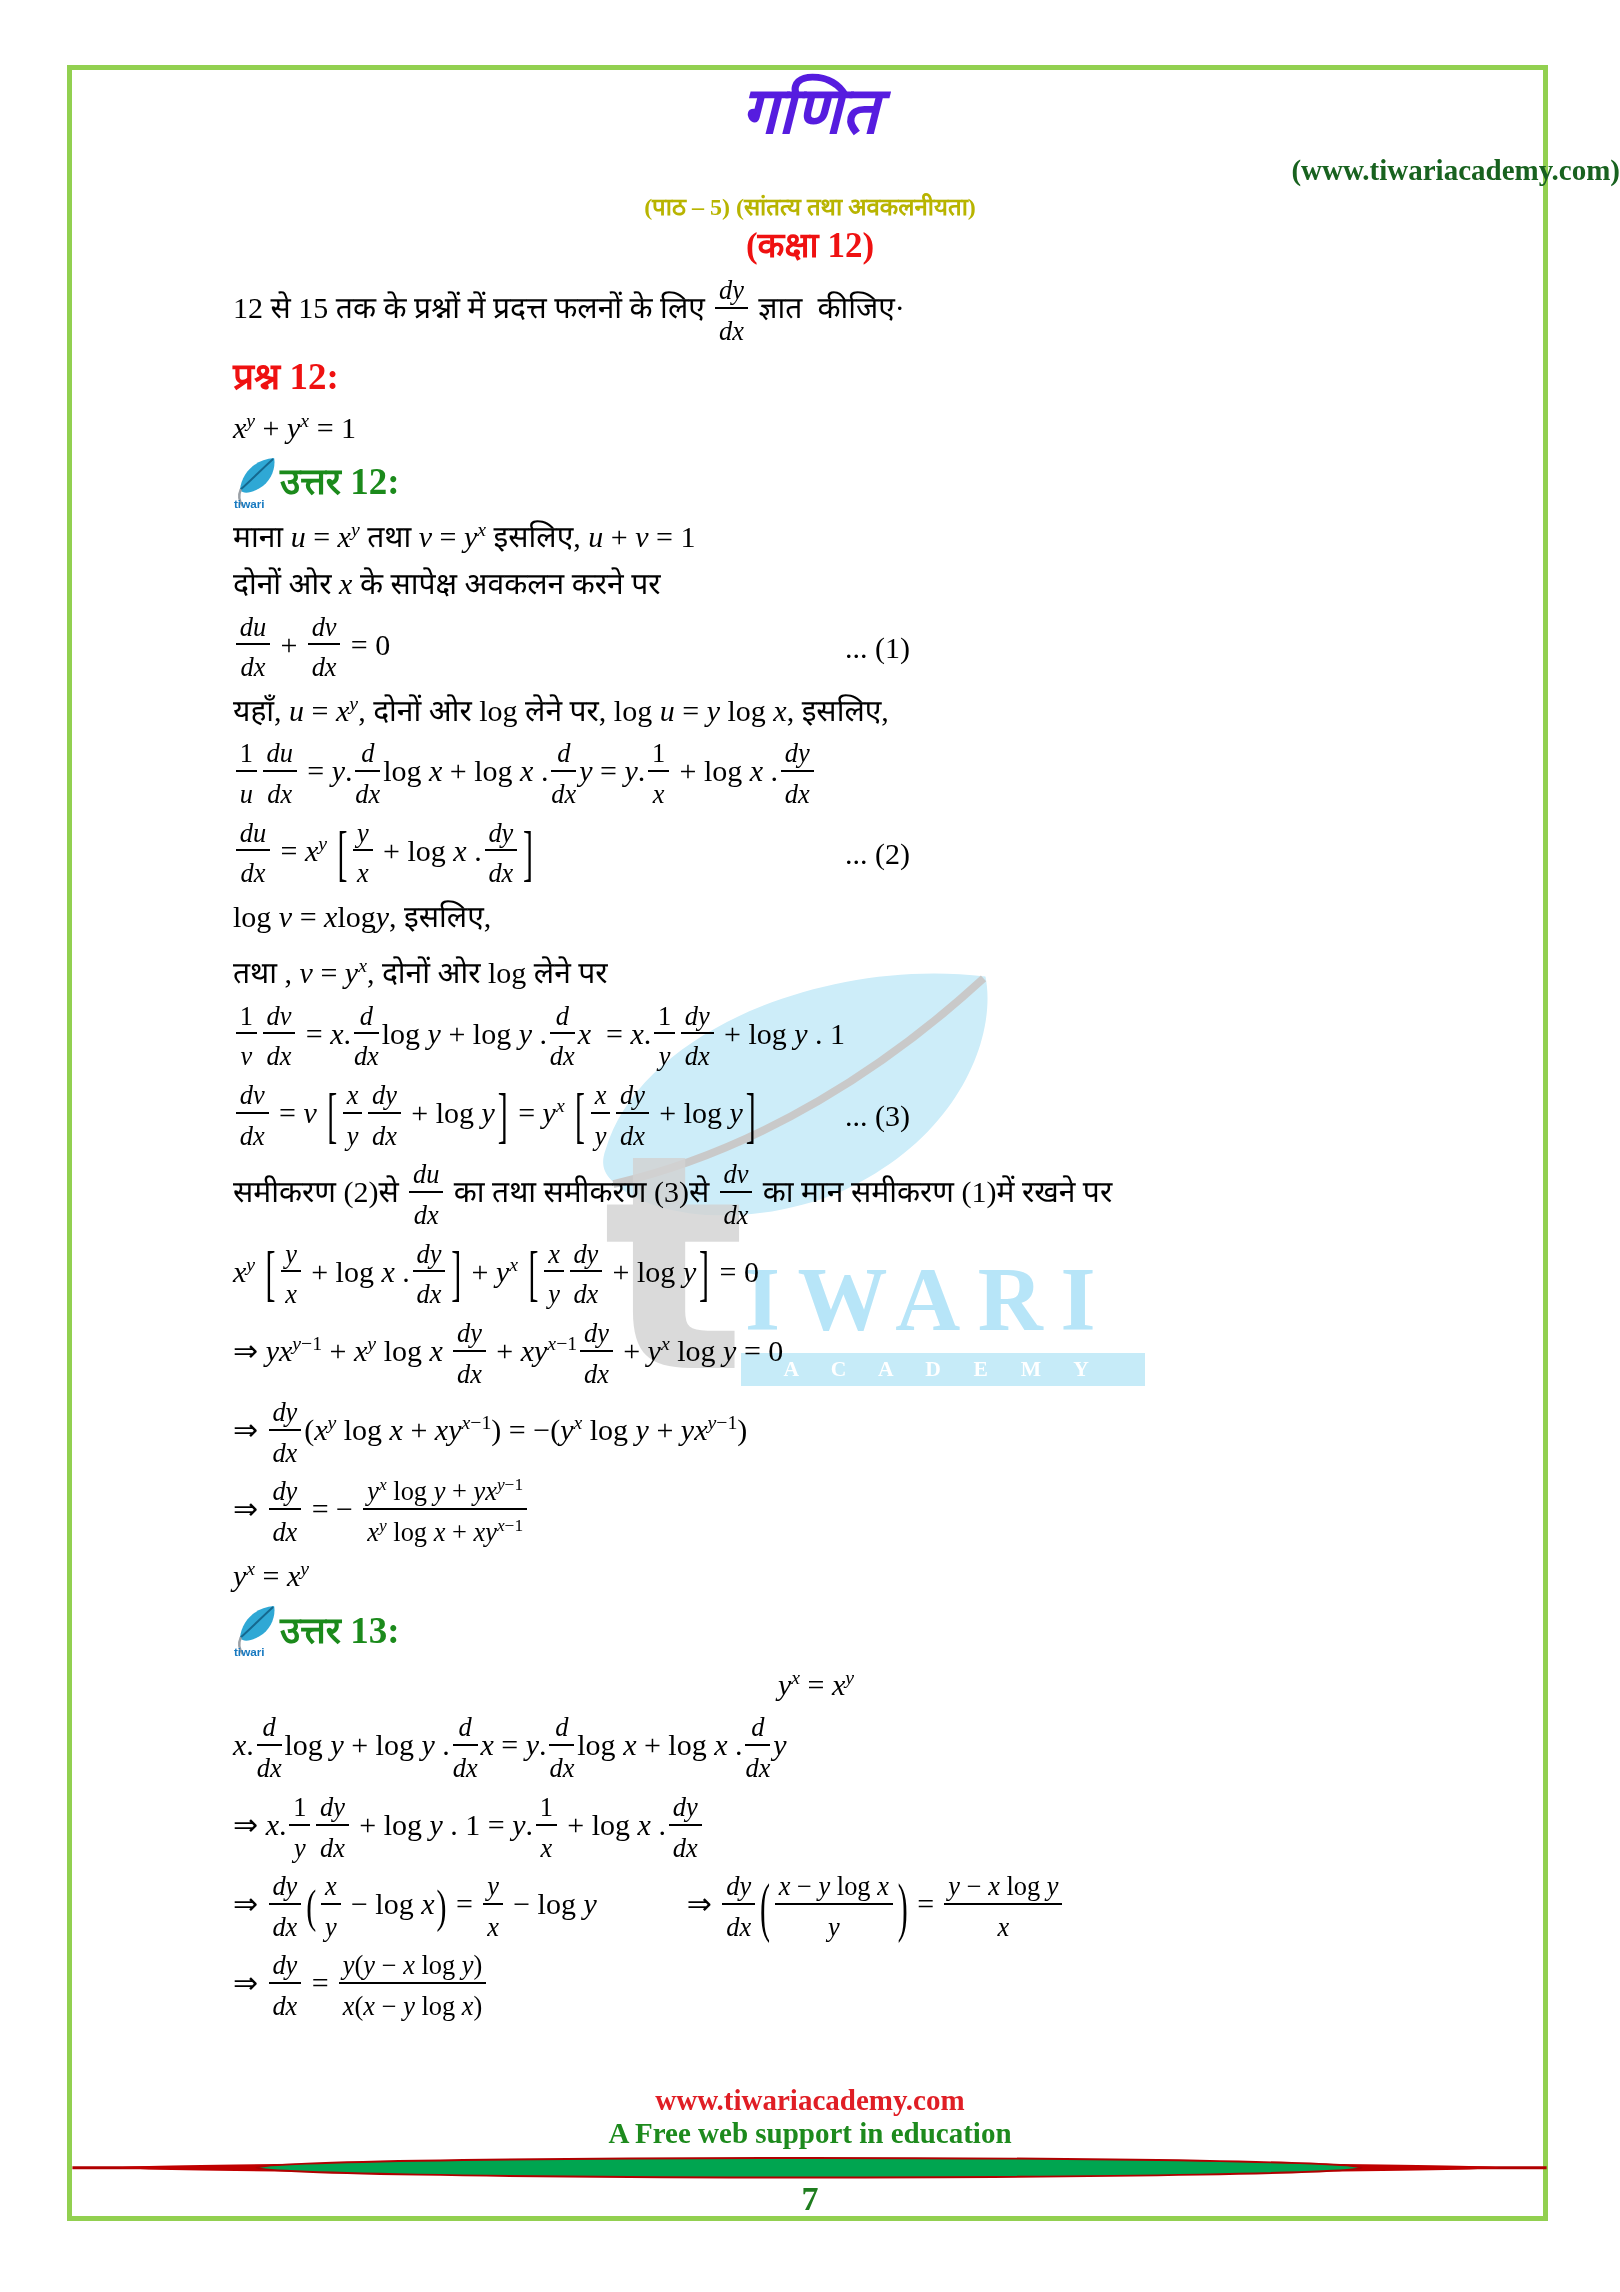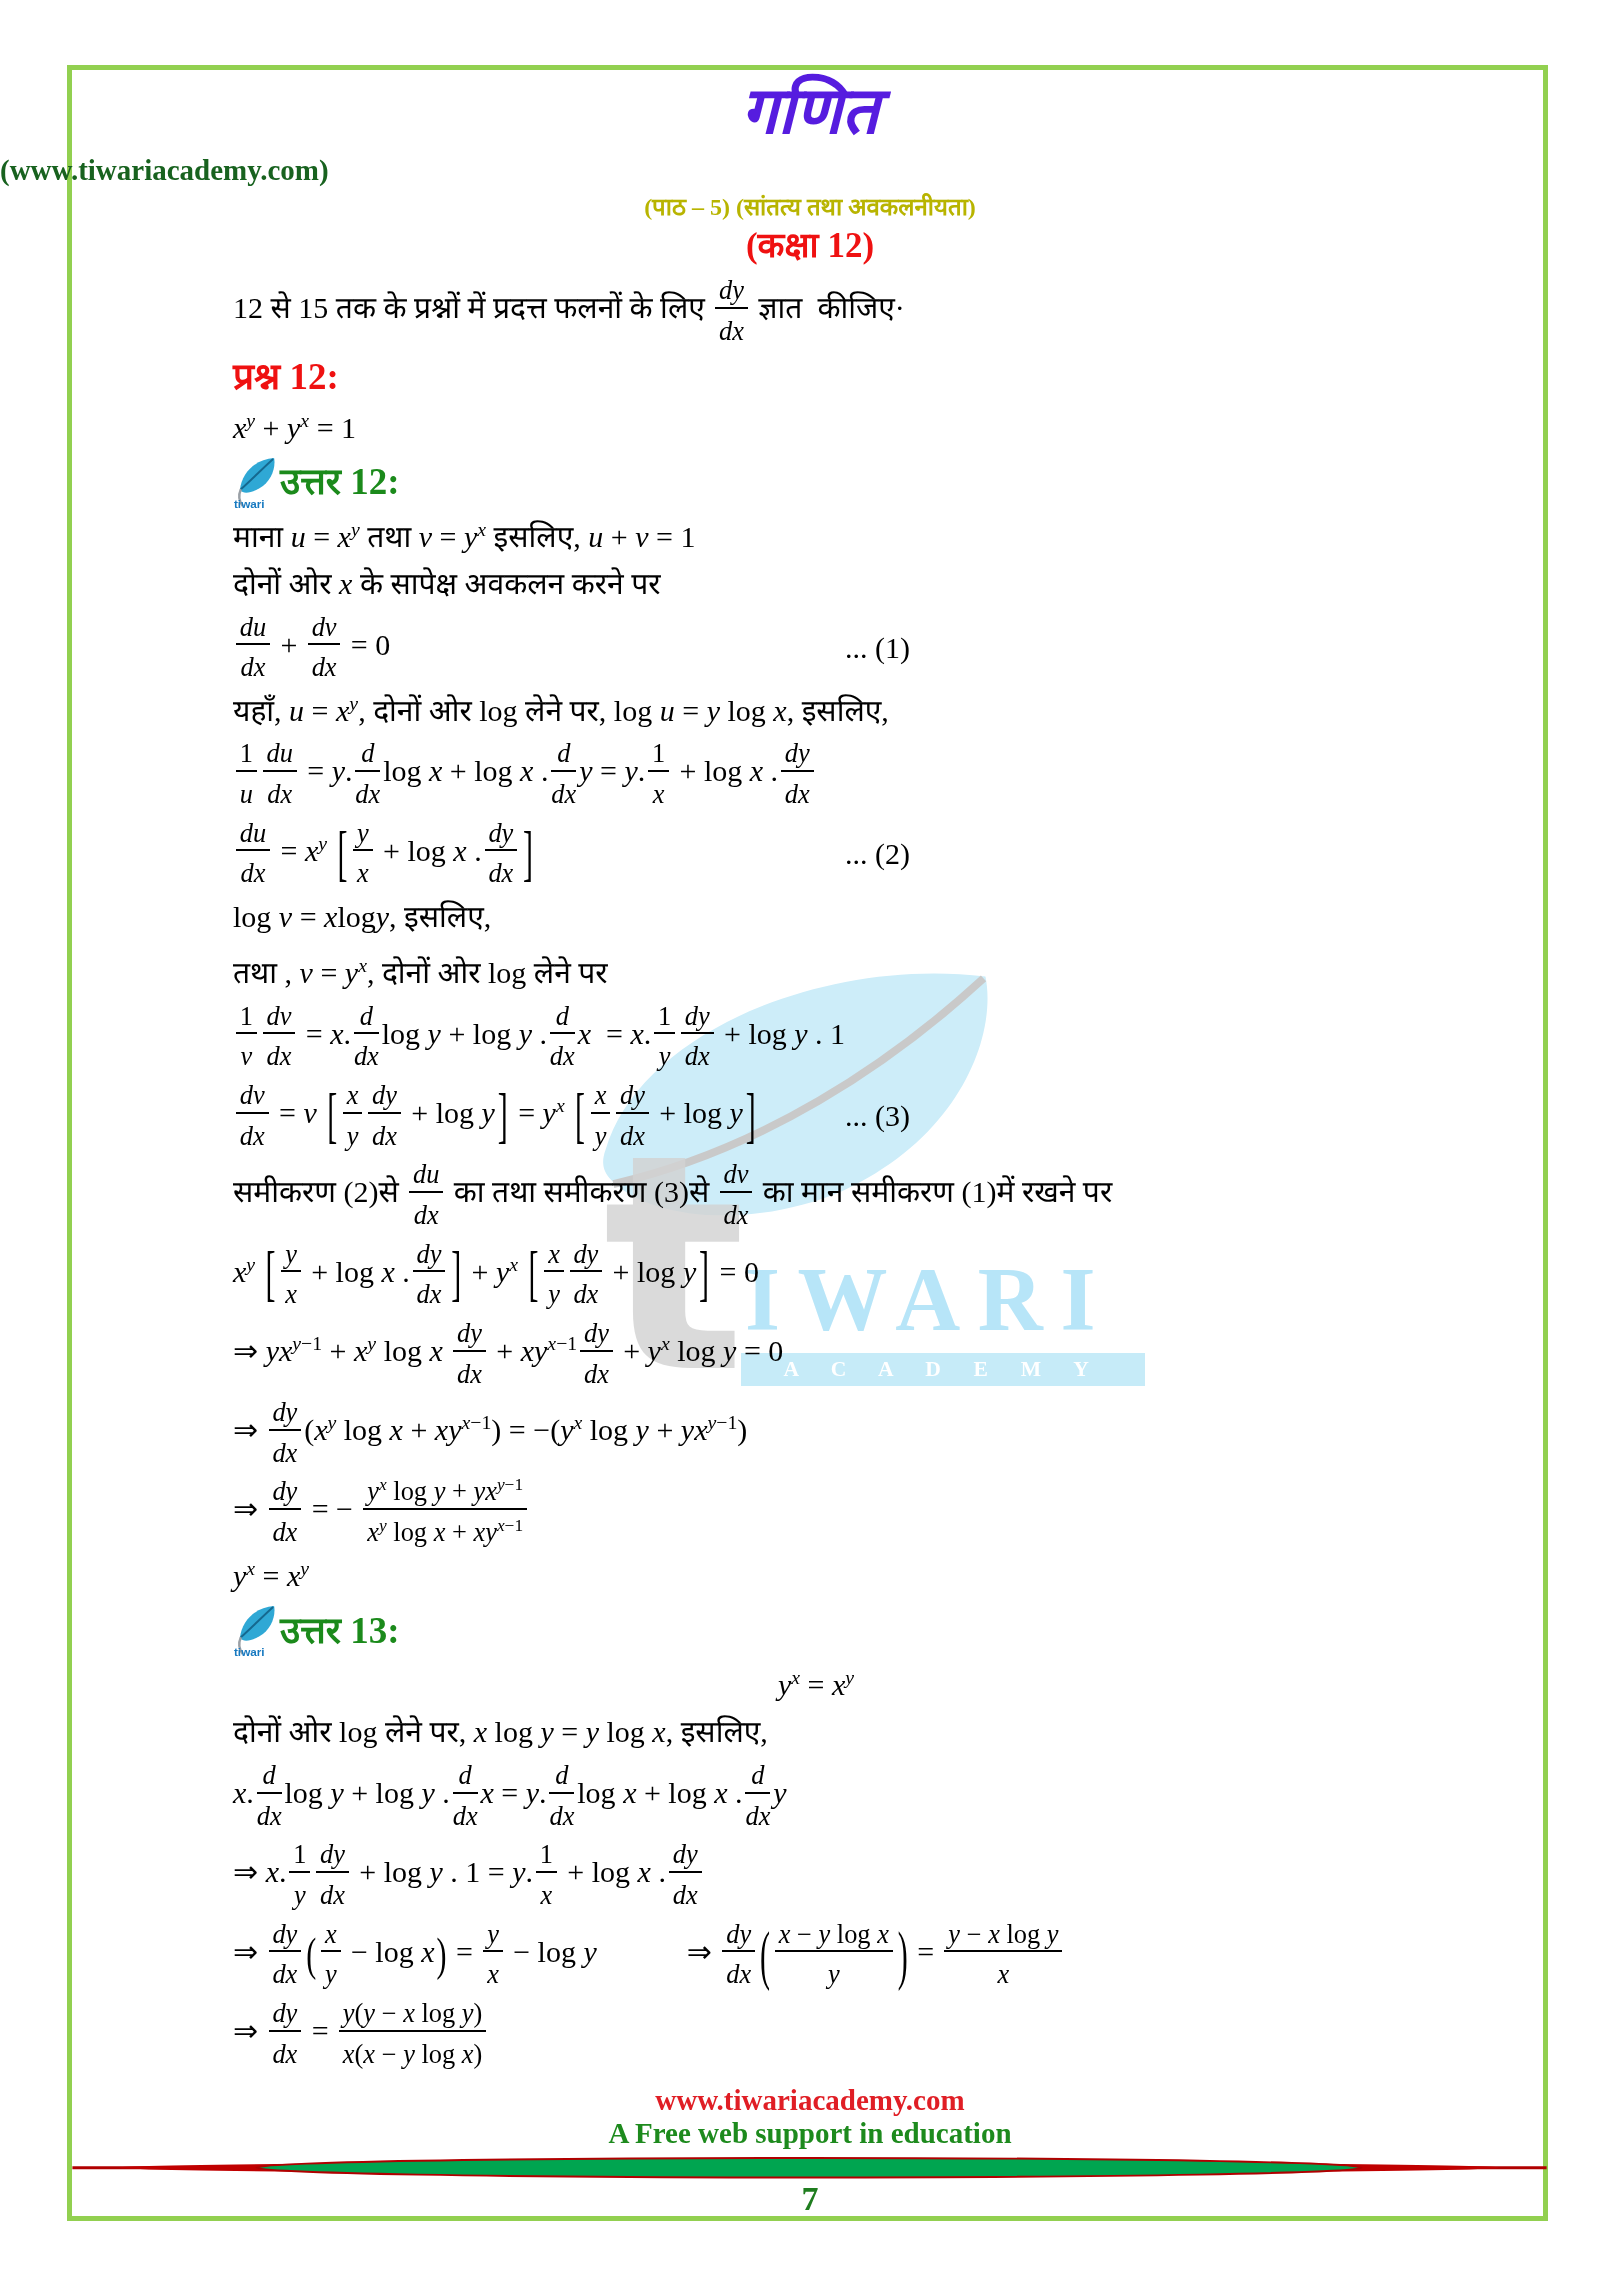--- a/index.html
+++ b/index.html
@@ -14,21 +14,21 @@
         font-size:299px;line-height:1;color:#D3D3D3;opacity:.82;}
   .wm-iwari{left:745px;top:1255px;font-family:"Liberation Serif",serif;font-weight:bold;
         font-size:90px;line-height:1;color:#B7E5F8;letter-spacing:17.6px;}
   .wm-band{left:741px;top:1353px;width:404px;height:33px;background:#C6EBF8;
         font-family:"Liberation Serif",serif;font-weight:bold;font-size:21.6px;
         color:#fff;letter-spacing:13.7px;text-align:center;line-height:33px;}
   
   .content{position:absolute;left:0;top:71px;width:1620px;z-index:2;}
   .hdr-title{text-align:center;font-size:65px;font-weight:bold;font-style:italic;
         color:#561CDF;line-height:1.25;}
-  .hdr-site{text-align:left;font-size:29px;font-weight:bold;color:#18621F;line-height:1.25;}
+  .hdr-site{text-align:right;font-size:29px;font-weight:bold;color:#18621F;line-height:1.25;}
   .hdr-chapter{text-align:center;font-size:24px;font-weight:bold;color:#B8B400;
         line-height:1.25;margin-top:3.9px;}
   .hdr-class{text-align:center;font-size:35px;font-weight:bold;color:#EF1111;
         line-height:1.25;margin-top:2px;}
   .body{margin-left:233px;width:1166px;}
   .intro{font-size:30px;margin-top:7.8px;}
   .qlabel{font-size:37px;font-weight:bold;color:#EF1111;margin-top:5.9px;line-height:1.25;}
   .alabel{font-size:37px;font-weight:bold;color:#1B8A1B;margin-top:5.9px;line-height:1.25;
         display:flex;align-items:center;}
   .alabel .logo{width:45px;height:55px;margin-right:2px;flex:0 0 auto;}
@@ -114,21 +114,20 @@
         <svg class="logo" viewBox="0 0 46 56" style="font-size:38px">
           <path d="M7,36 C9,17 24,4 42,3 C44,13 39,27 27,34 C18,39 11,40 7,36 Z" fill="#2FA8D5"></path>
           <path d="M41,4 C30,14 17,27 8,35" stroke="#15688F" stroke-width="2" fill="none"></path>
           <path d="M8,35 C5,42 6,47 10,52" stroke="#9AA0A6" stroke-width="2.5" fill="none"></path>
           <text x="1" y="54" font-size="12" fill="#1779C0" font-weight="bold" font-family="Liberation Sans, sans-serif">tiwari</text>
         </svg>
         <span>उत्तर 13:</span>
       </div>
       <div>
           <div class="mline center"><i>y</i><sup><i>x</i></sup> = <i>x</i><sup><i>y</i></sup></div>
-          <div class="mline">दोनों ओर log लेने पर, <i>x</i> log <i>y</i> = <i>y</i> log <i>x</i>, इसलिए,</div>
           <div class="mline"><i>x</i>.<span class="f"><span class="n"><i>d</i></span><span class="d"><i>dx</i></span></span>log <i>y</i> + log <i>y</i> .<span class="f"><span class="n"><i>d</i></span><span class="d"><i>dx</i></span></span><i>x</i> = <i>y</i>.<span class="f"><span class="n"><i>d</i></span><span class="d"><i>dx</i></span></span>log <i>x</i> + log <i>x</i> .<span class="f"><span class="n"><i>d</i></span><span class="d"><i>dx</i></span></span><i>y</i></div>
           <div class="mline">⇒ <i>x</i>.<span class="f"><span class="n">1</span><span class="d"><i>y</i></span></span><span class="f"><span class="n"><i>dy</i></span><span class="d"><i>dx</i></span></span> + log <i>y</i> . 1 = <i>y</i>.<span class="f"><span class="n">1</span><span class="d"><i>x</i></span></span> + log <i>x</i> .<span class="f"><span class="n"><i>dy</i></span><span class="d"><i>dx</i></span></span></div>
           <div class="mline">⇒ <span class="f"><span class="n"><i>dy</i></span><span class="d"><i>dx</i></span></span><span class="sp">(</span><span class="f"><span class="n"><i>x</i></span><span class="d"><i>y</i></span></span> − log <i>x</i><span class="sp">)</span> = <span class="f"><span class="n"><i>y</i></span><span class="d"><i>x</i></span></span> − log <i>y</i><span class="gap2"></span>⇒ <span class="f"><span class="n"><i>dy</i></span><span class="d"><i>dx</i></span></span><span class="sp2">(</span><span class="f"><span class="n"><i>x</i> − <i>y</i> log <i>x</i></span><span class="d"><i>y</i></span></span><span class="sp2">)</span> = <span class="f"><span class="n"><i>y</i> − <i>x</i> log <i>y</i></span><span class="d"><i>x</i></span></span></div>
           <div class="mline">⇒ <span class="f"><span class="n"><i>dy</i></span><span class="d"><i>dx</i></span></span> = <span class="f"><span class="n"><i>y</i>(<i>y</i> − <i>x</i> log <i>y</i>)</span><span class="d"><i>x</i>(<i>x</i> − <i>y</i> log <i>x</i>)</span></span></div>
         </div>
     </div>
   </div>
 
   <div class="footer-site">www.tiwariacademy.com</div>
   <div class="footer-tag">A Free web support in education</div>

